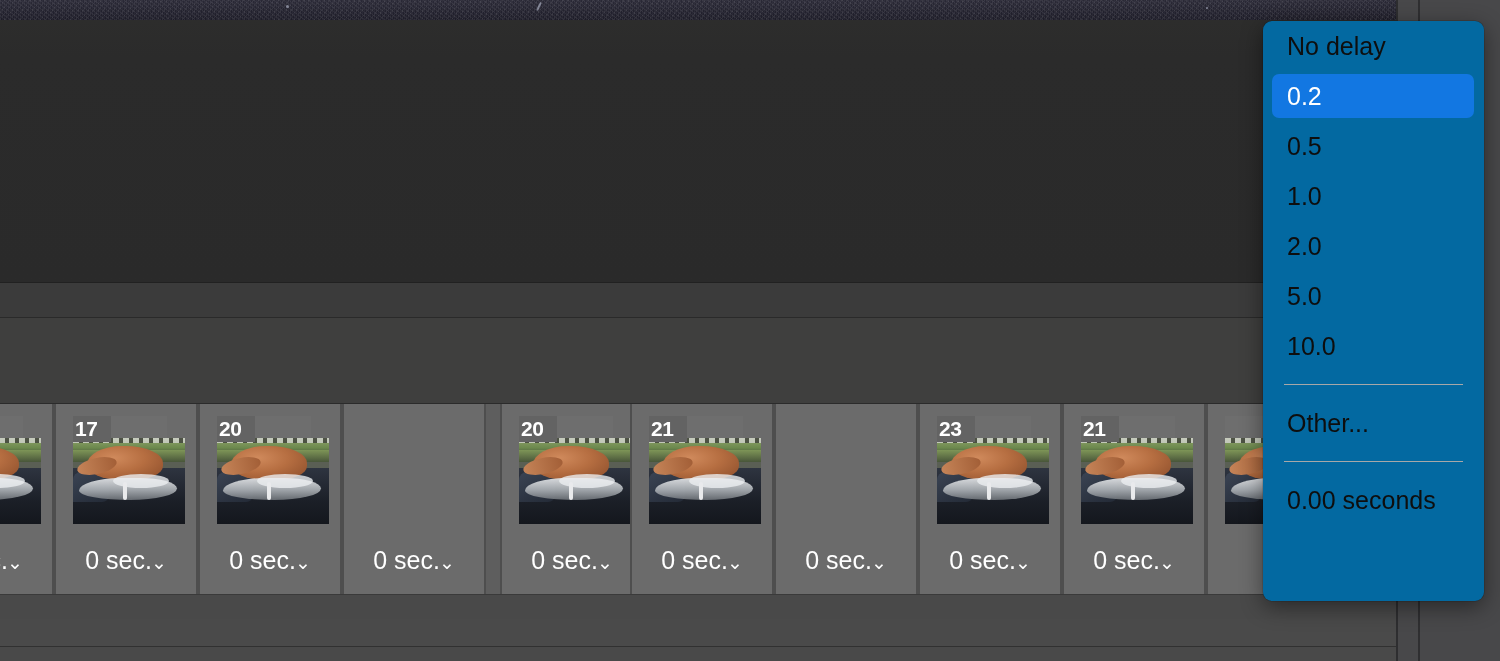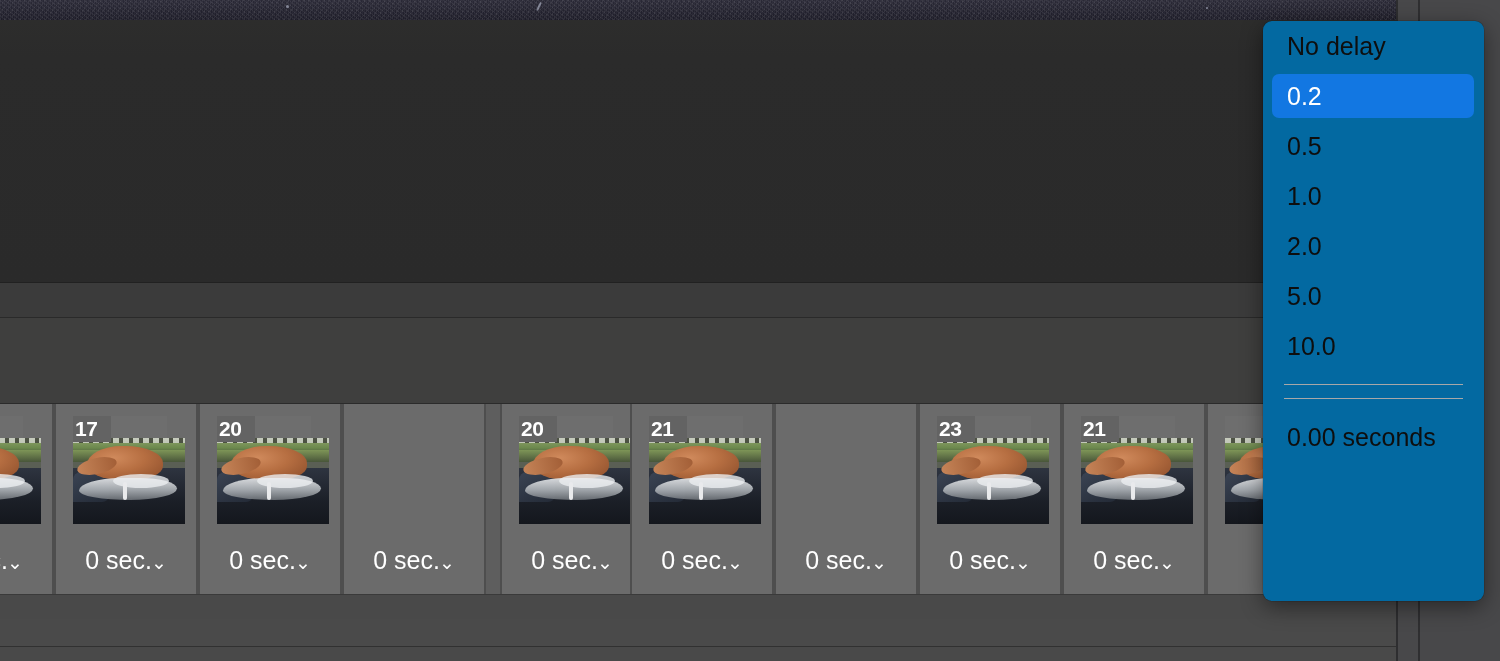--- a/index.html
+++ b/index.html
@@ -284,17 +284,18 @@
 
   <div class="menu" id="delay-menu">
       <div class="menu-item"><span class="lbl">No delay</span></div>
       <div class="menu-item sel"><div class="hl"></div><span class="lbl">0.2</span></div>
       <div class="menu-item"><span class="lbl">0.5</span></div>
       <div class="menu-item"><span class="lbl">1.0</span></div>
       <div class="menu-item"><span class="lbl">2.0</span></div>
       <div class="menu-item"><span class="lbl">5.0</span></div>
       <div class="menu-item"><span class="lbl">10.0</span></div>
       <div class="menu-sep"></div>
+      <div class="menu-item"><span class="lbl">Other...</span></div>
       <div class="menu-sep"></div>
       <div class="menu-item"><span class="lbl">0.00 seconds</span></div>
     </div>
 
 </div>
 
 </body></html>

